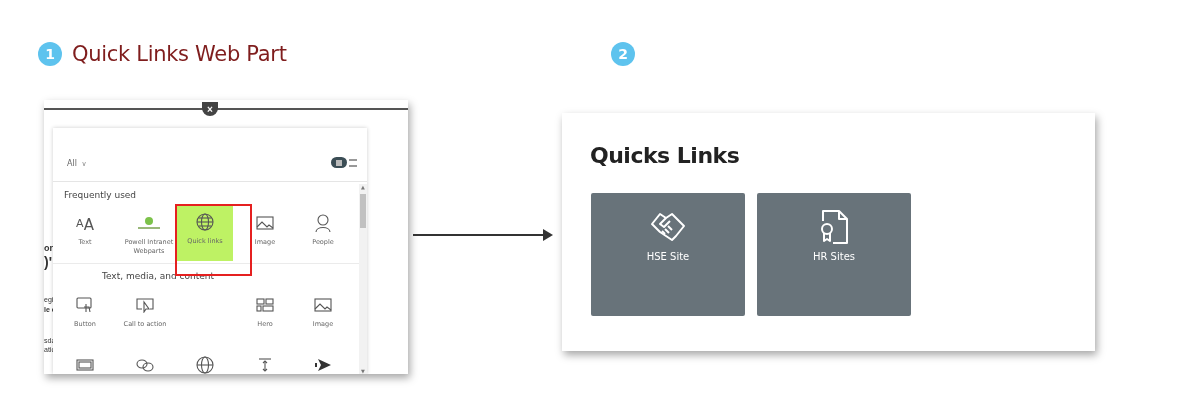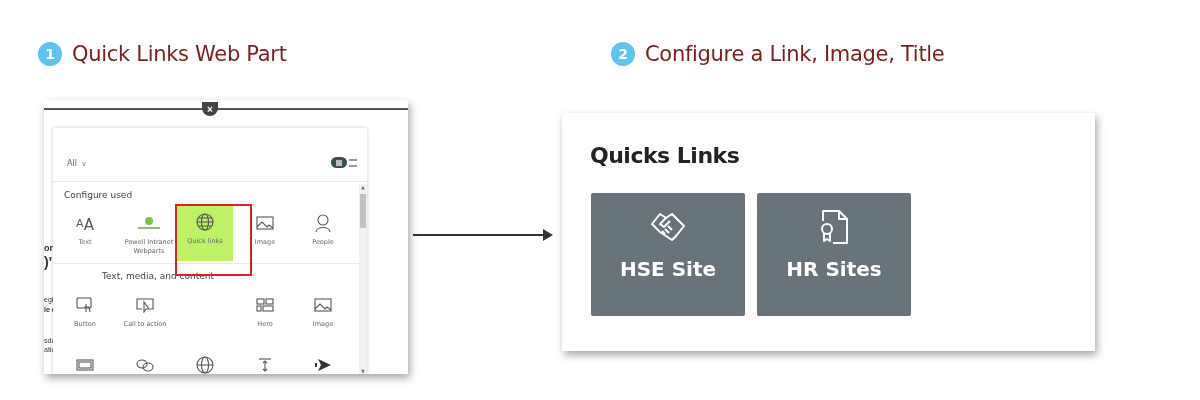--- a/index.html
+++ b/index.html
@@ -66,33 +66,32 @@
       position: absolute; left: 562px; top: 113px; width: 533px; height: 238px;
       background: #fff; box-shadow: 2px 4px 8px rgba(0,0,0,0.35);
     }
     .ql-title { position: absolute; left: 28px; top: 30px; font-size: 22px; color: #222; font-family: "DejaVu Sans", sans-serif; font-weight: bold; letter-spacing: -0.5px; }
     .ql-tile {
       position: absolute; top: 80px; width: 154px; height: 123px; background: #68737a;
       border-radius: 2px; color: #fff; text-align: center;
       font-family: "DejaVu Sans", sans-serif;
     }
     .ql-tile .tile-icon { margin-top: 14px; height: 40px; display: flex; align-items: center; justify-content: center; }
-    .ql-tile .tile-label { margin-top: 10px; font-size: 20px; font-weight: bold; }
+    .ql-tile .tile-label { margin-top: 4px; font-size: 10px; font-weight: normal; }
   </style>
 </head>
 <body>
 
 <div class="step-heading one">
   <div class="step-badge">1</div>
   <div class="step-title">Quick Links Web Part</div>
 </div>
 
 <div class="step-heading two">
   <div class="step-badge">2</div>
-  <div class="step-title">Configure a Link, Image, Title</div>
 </div>
 
 <div class="shot-left">
   <div class="page-topline"></div>
   <div class="close-btn">×</div>
 
   <div class="bg-page-frag" style="left:0;top:143px;font-size:9px;font-weight:bold;">or</div>
   <div class="bg-page-frag" style="left:0;top:154px;font-size:14px;font-weight:bold;">)'</div>
   <div class="bg-page-frag" style="left:0;top:196px;font-size:7px;">egi</div>
   <div class="bg-page-frag" style="left:0;top:206px;font-size:7px;font-weight:bold;">le c</div>
@@ -105,21 +104,21 @@
       <span class="chev">∨</span>
     </div>
     <div class="view-toggle">
       <div class="view-grid">
           <span></span>
         </div>
       <div class="view-list"></div>
     </div>
     <div class="tb-divider"></div>
 
-    <div class="section-label" style="top:62px;">Configure used</div>
+    <div class="section-label" style="top:62px;">Frequently used</div>
 
     <div class="tool-item" style="left:4px;top:84px;">
       <div class="icon">
           <span style="font-size:11px;">A</span>
           <span style="font-size:15px;margin-top:4px;">A</span>
         </div>
       <div>Text</div>
     </div>
     <div class="tool-item" style="left:68px;top:84px;">
       <div class="icon">

